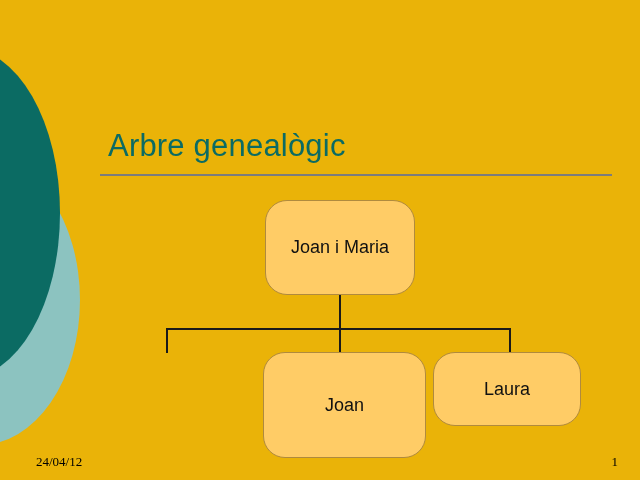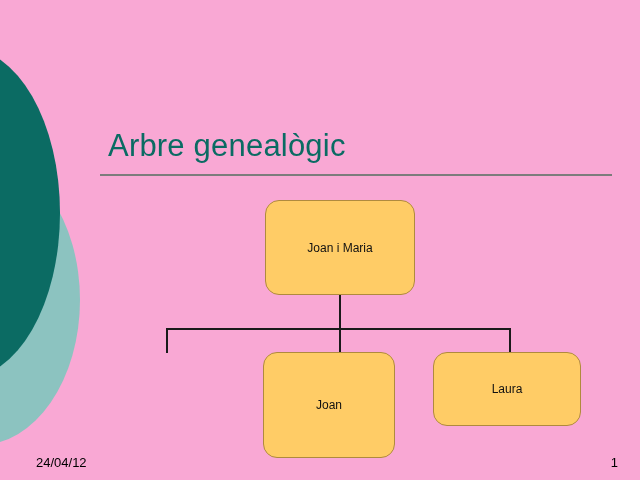--- a/index.html
+++ b/index.html
@@ -4,21 +4,21 @@
 <style>
   html, body {
     margin: 0;
     padding: 0;
     background: #ffffff;
   }
   #slide {
     position: relative;
     width: 640px;
     height: 480px;
-    background: #f9a8d4;
+    background: #eab308;
     overflow: hidden;
     font-family: "Liberation Sans", sans-serif;
   }
 
   
   .deco-circle {
     position: absolute;
     border-radius: 50%;
   }
   #deco-light {
@@ -60,51 +60,51 @@
     position: absolute;
     left: 0;
     top: 0;
     width: 640px;
     height: 480px;
   }
   .node {
     position: absolute;
     background: #FFCC66;
     border: 1px solid #B08A3E;
-    border-radius: 14px;
+    border-radius: 22px;
     box-sizing: border-box;
     display: flex;
     align-items: center;
     justify-content: center;
     color: #111111;
-    font-size: 12px;
+    font-size: 18px;
   }
   #node-root  { left: 265px; top: 200px; width: 150px; height: 95px; }
   #node-c0    { left:  93px; top: 352px; width: 148px; height: 106px; }
-  #node-c1    { left: 263px; top: 352px; width: 132px; height: 106px; }
+  #node-c1    { left: 263px; top: 352px; width: 163px; height: 106px; }
   #node-c2    { left: 433px; top: 352px; width: 148px; height: 74px; }
 
   .connector {
     position: absolute;
     background: #1A1A1A;
   }
   
   #conn-root-stem { left: 339px; top: 295px;  width: 2px;  height: 34px; }
   
   #conn-bus       { left: 166px; top: 328px;  width: 345px; height: 2px; }
   
   #conn-drop-0    { left: 166px; top: 328px;  width: 2px;  height: 25px; }
   #conn-drop-1    { left: 339px; top: 328px;  width: 2px;  height: 25px; }
   #conn-drop-2    { left: 509px; top: 328px;  width: 2px;  height: 25px; }
 
   
   .footer-text {
     position: absolute;
     bottom: 10px;
-    font-family: Liberation Sans, sans-serif;
+    font-family: Liberation Serif, serif;
     font-size: 13px;
     color: #000000;
   }
   #footer-date { left: 36px; }
   #footer-page { right: 22px; }
 </style>
 </head>
 <body>
 
 <div id="slide">

